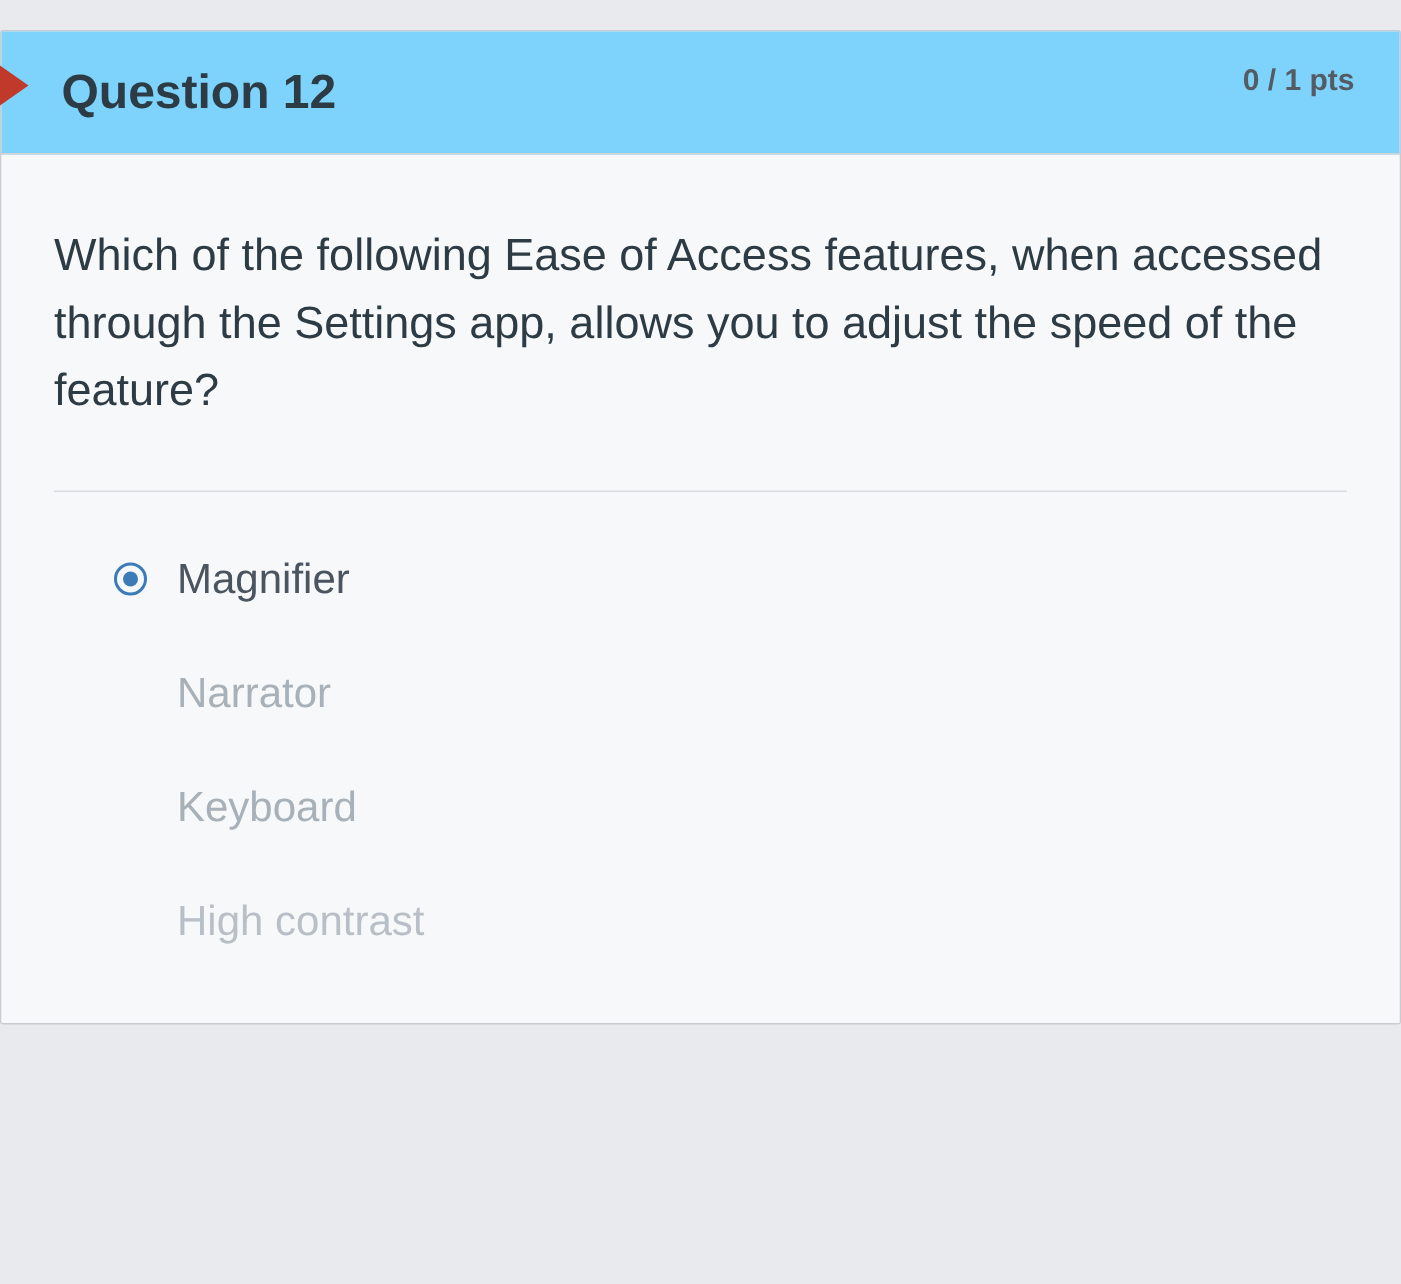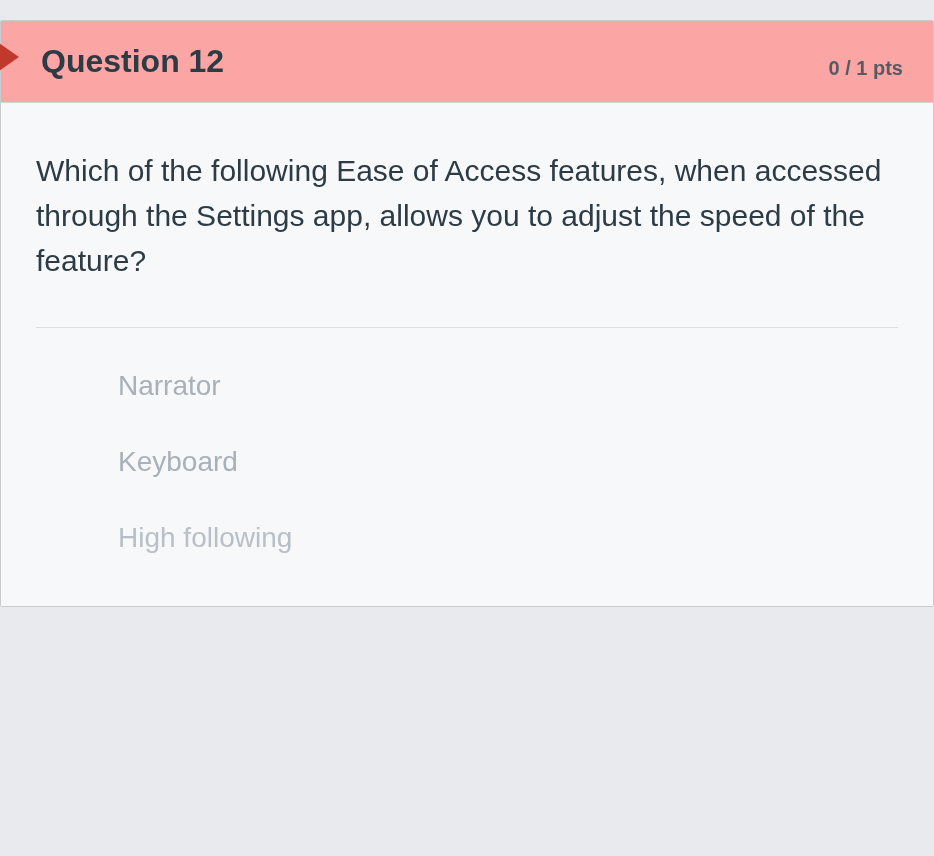--- a/index.html
+++ b/index.html
@@ -16,24 +16,24 @@
     }
     .question-card {
       background: #f4f5f6;
       border: 1px solid #c8cbd0;
       margin: 20px 0 0 0;
       border-radius: 2px;
     }
     .question-header {
       display: flex;
       justify-content: space-between;
-      align-items: flex-end;
+      align-items: flex-start;
       padding: 22px 30px;
       border-bottom: 1px solid #d0d3d8;
-      background: #fca5a5;
+      background: #7dd3fc;
       position: relative;
     }
     .question-marker {
       position: absolute;
       left: -2px;
       top: 22px;
       width: 0;
       height: 0;
       border-top: 14px solid transparent;
       border-bottom: 14px solid transparent;
@@ -108,29 +108,33 @@
 <div class="question-card">
   <div class="question-header">
     <div class="question-marker"></div>
     <div class="question-title">Question 12</div>
     <div class="question-points">0 / 1 pts</div>
   </div>
   <div class="question-body">
     <div class="question-text">Which of the following Ease of Access features, when accessed through the Settings app, allows you to adjust the speed of the feature?</div>
     <hr class="divider">
 
+    <div class="answer-option">
+      <span class="radio selected"></span>
+      <span class="option-label">Magnifier</span>
+    </div>
 
     <div class="answer-option">
       <span class="radio" style="visibility:hidden"></span>
       <span class="option-label faded">Narrator</span>
     </div>
 
     <div class="answer-option">
       <span class="radio" style="visibility:hidden"></span>
       <span class="option-label faded">Keyboard</span>
     </div>
 
     <div class="answer-option">
       <span class="radio" style="visibility:hidden"></span>
-      <span class="option-label faded-more">High following</span>
+      <span class="option-label faded-more">High contrast</span>
     </div>
   </div>
 </div>
 
 </body></html>

